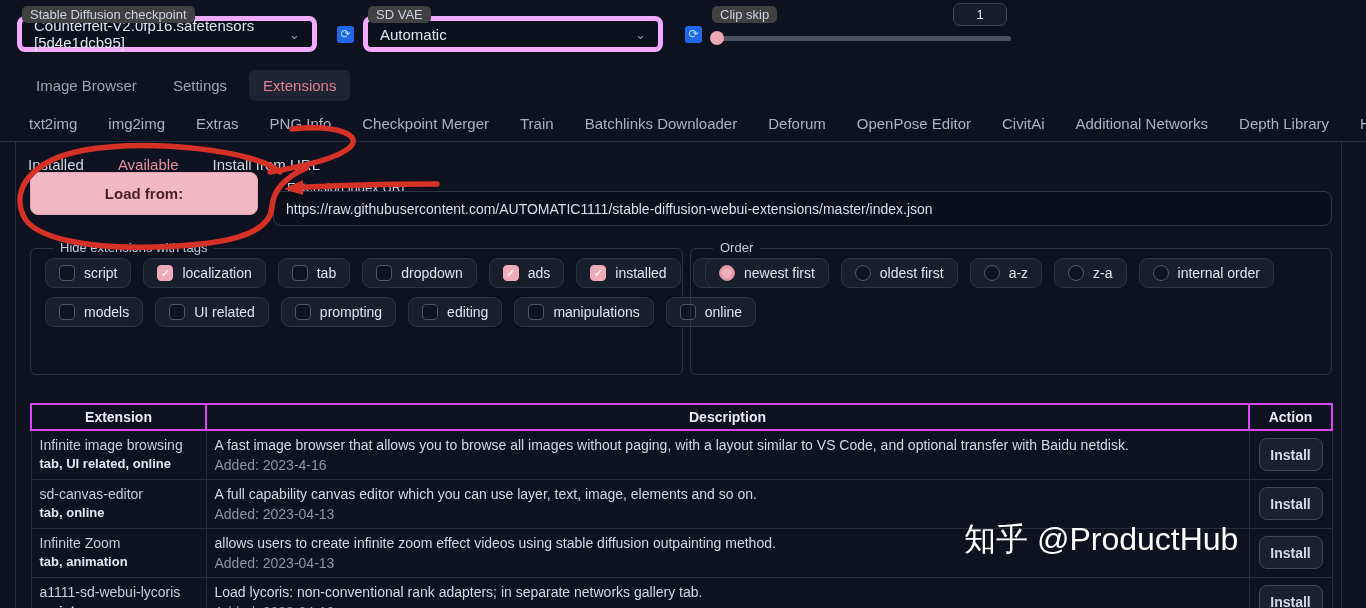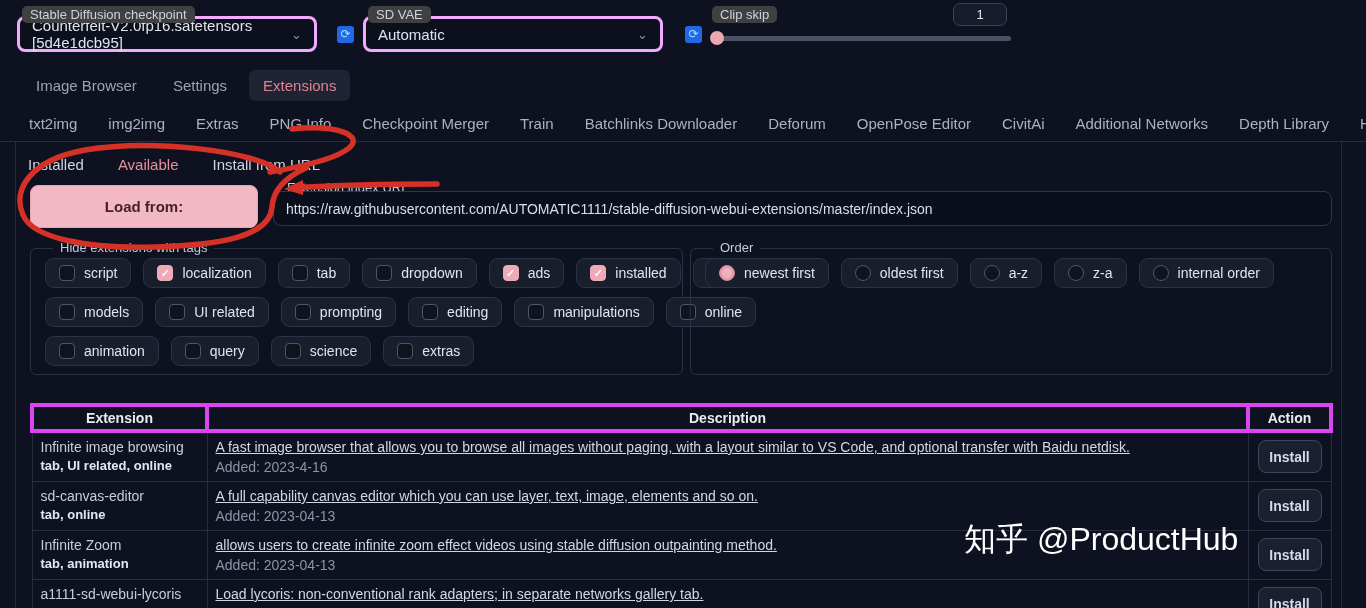--- a/index.html
+++ b/index.html
@@ -12,21 +12,21 @@
   }
 
   
   .qs-label {
     position:absolute; top:6px; z-index:3;
     background:#404040; color:#ccd2df; font-size:13px;
     padding:1px 8px; border-radius:5px; white-space:nowrap;
   }
   .dropdown {
     position:absolute; top:16px; height:36px; width:300px;
-    background:#0c101c; border:3px solid #f0abfc; border-radius:8px;
+    background:#0c101c; border:5px solid #f0abfc; border-radius:8px;
     display:flex; align-items:center; justify-content:space-between;
     padding:0 12px; font-size:15px; color:#dfe4ee;
   }
   .chev { color:#8a93a5; font-size:13px; }
   .refresh-btn {
     position:absolute; top:26px; width:17px; height:17px;
     background:#2068e8; border-radius:3px; color:#aadbf8;
     font-size:12px; line-height:16px; text-align:center; cursor:pointer;
   }
   .num-input {
@@ -55,21 +55,21 @@
   .ext-panel {
     position:absolute; left:15px; top:142px; width:1327px; height:466px;
     border-left:1px solid #232a39; border-right:1px solid #232a39;
   }
   .ext-tabs { position:absolute; left:18px; top:152px; display:flex; gap:14px; }
   .ext-tab { padding:4px 10px; font-size:15px; color:#cfd6e0; cursor:pointer; }
   .ext-tab.active { color:#e8909d; }
 
   
   .load-btn {
-    position:absolute; left:30px; top:185px; width:228px; height:43px;
+    position:absolute; left:30px; top:172px; width:228px; height:43px;
     background:#f2b9c4; border:1px solid #e9a3b1; border-radius:8px;
     color:#471f27; font-size:15px; font-weight:600;
     display:flex; align-items:center; justify-content:center; cursor:pointer;
   }
   .url-label { position:absolute; left:287px; top:180px; font-size:13px; color:#c3c9d6; }
   .url-input {
     position:absolute; left:273px; top:191px; width:1059px; height:35px;
     background:#0b0f1b; border:1px solid #2e3547; border-radius:8px;
     display:flex; align-items:center; padding:0 12px;
     font-size:14px; color:#d9dfe9;
@@ -102,29 +102,29 @@
   }
   .radio.selected { background:#f0b0bd; border-color:#c98a97; box-shadow:inset 0 0 0 2px #e79aa9; }
 
   
   .ext-table {
     position:absolute; left:30px; top:403px; width:1303px;
     border:1px solid #2c3444; border-collapse:collapse;
     font-size:14px; table-layout:fixed;
   }
   .ext-table th {
-    border:4px solid #d946ef; color:#e8ebf1; font-weight:bold;
+    border:2px solid #d946ef; color:#e8ebf1; font-weight:bold;
     height:26px; font-size:14px;
   }
   .ext-table td { border:1px solid #262e3e; padding:6px 8px; vertical-align:top; height:44px; }
   .col-ext { width:175px; }
   .col-act { width:83px; }
   .ext-name { color:#c6cddb; font-size:14px; }
   .ext-tags { color:#e3e8f0; font-size:13px; font-weight:bold; margin-top:3px; }
-  .ext-desc { color:#d2d8e2; font-size:14px;text-decoration:underline; }
+  .ext-desc { color:#d2d8e2; font-size:14px; }
   .ext-added { color:#8b93a5; font-size:14px; margin-top:4px; }
   .install-btn {
     width:64px; height:33px; margin:1px auto 0 auto;
     background:#1a2030; border:1px solid #3c465c; border-radius:8px;
     color:#d4dbe8; font-size:14px; font-weight:600;
     display:flex; align-items:center; justify-content:center; cursor:pointer;
   }
 
   
   .annotation { position:absolute; left:0; top:0; z-index:50; pointer-events:none; }
@@ -242,38 +242,20 @@
         </label>
         <label class="chip">
           <span class="cb"></span>
           <span>manipulations</span>
         </label>
         <label class="chip">
           <span class="cb"></span>
           <span>online</span>
         </label>
       </div>
-      <div class="chip-row">
-        <label class="chip">
-          <span class="cb"></span>
-          <span>animation</span>
-        </label>
-        <label class="chip">
-          <span class="cb"></span>
-          <span>query</span>
-        </label>
-        <label class="chip">
-          <span class="cb"></span>
-          <span>science</span>
-        </label>
-        <label class="chip">
-          <span class="cb"></span>
-          <span>extras</span>
-        </label>
-      </div>
     </div>
 </div>
 <div class="fieldset fs-order">
   <div class="fs-legend">Order</div>
   <div class="chip-row" id="order-options">
       <label class="chip">
         <span class="radio selected"></span>
         <span>newest first</span>
       </label>
       <label class="chip">

